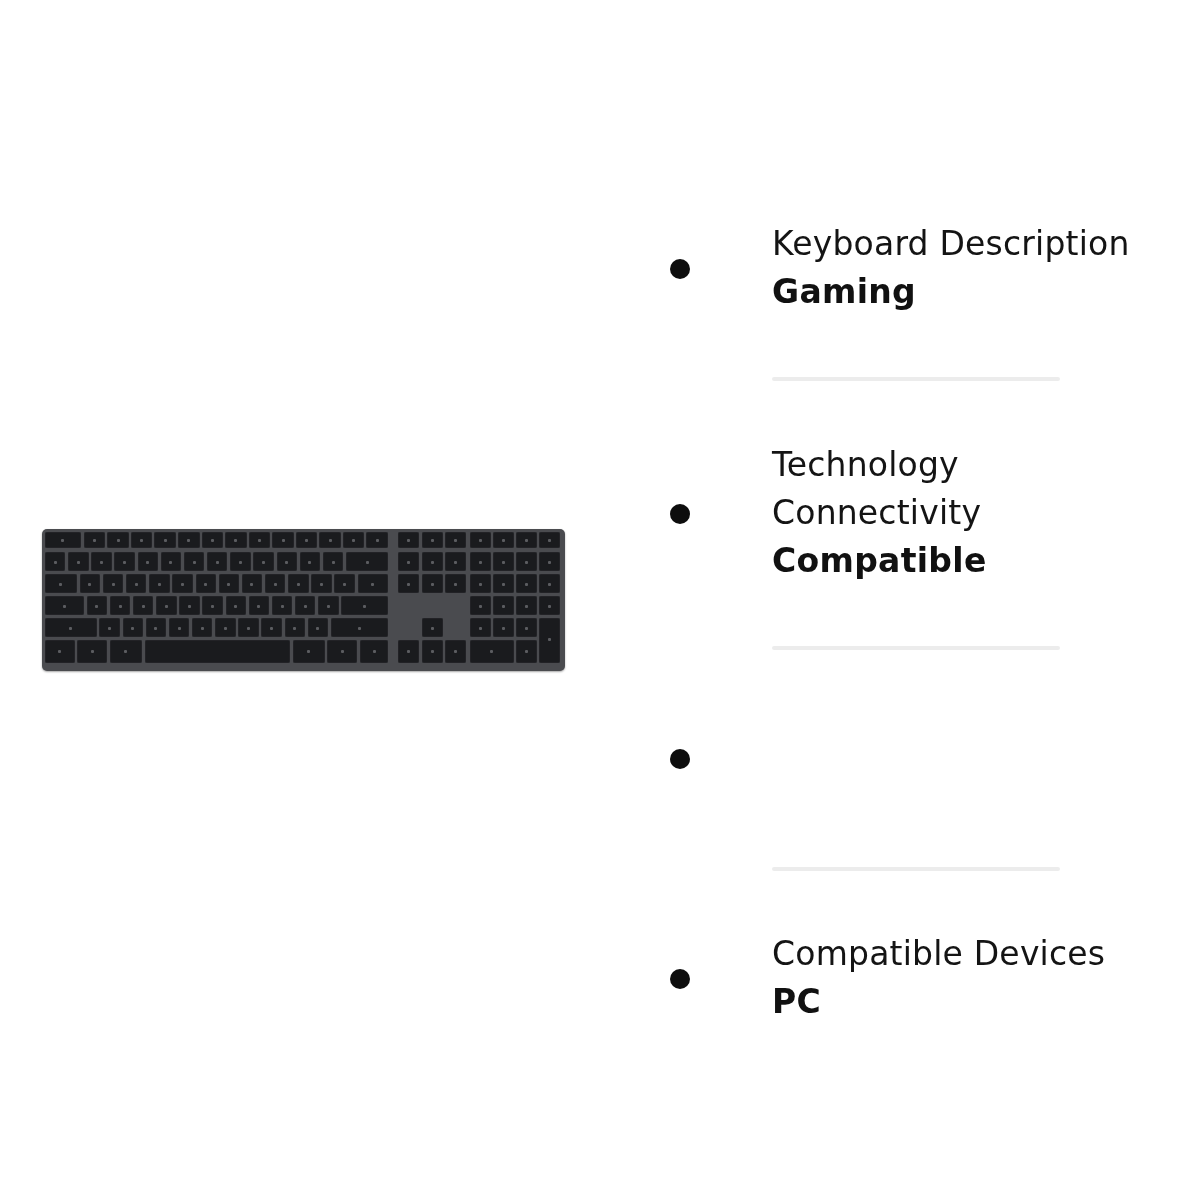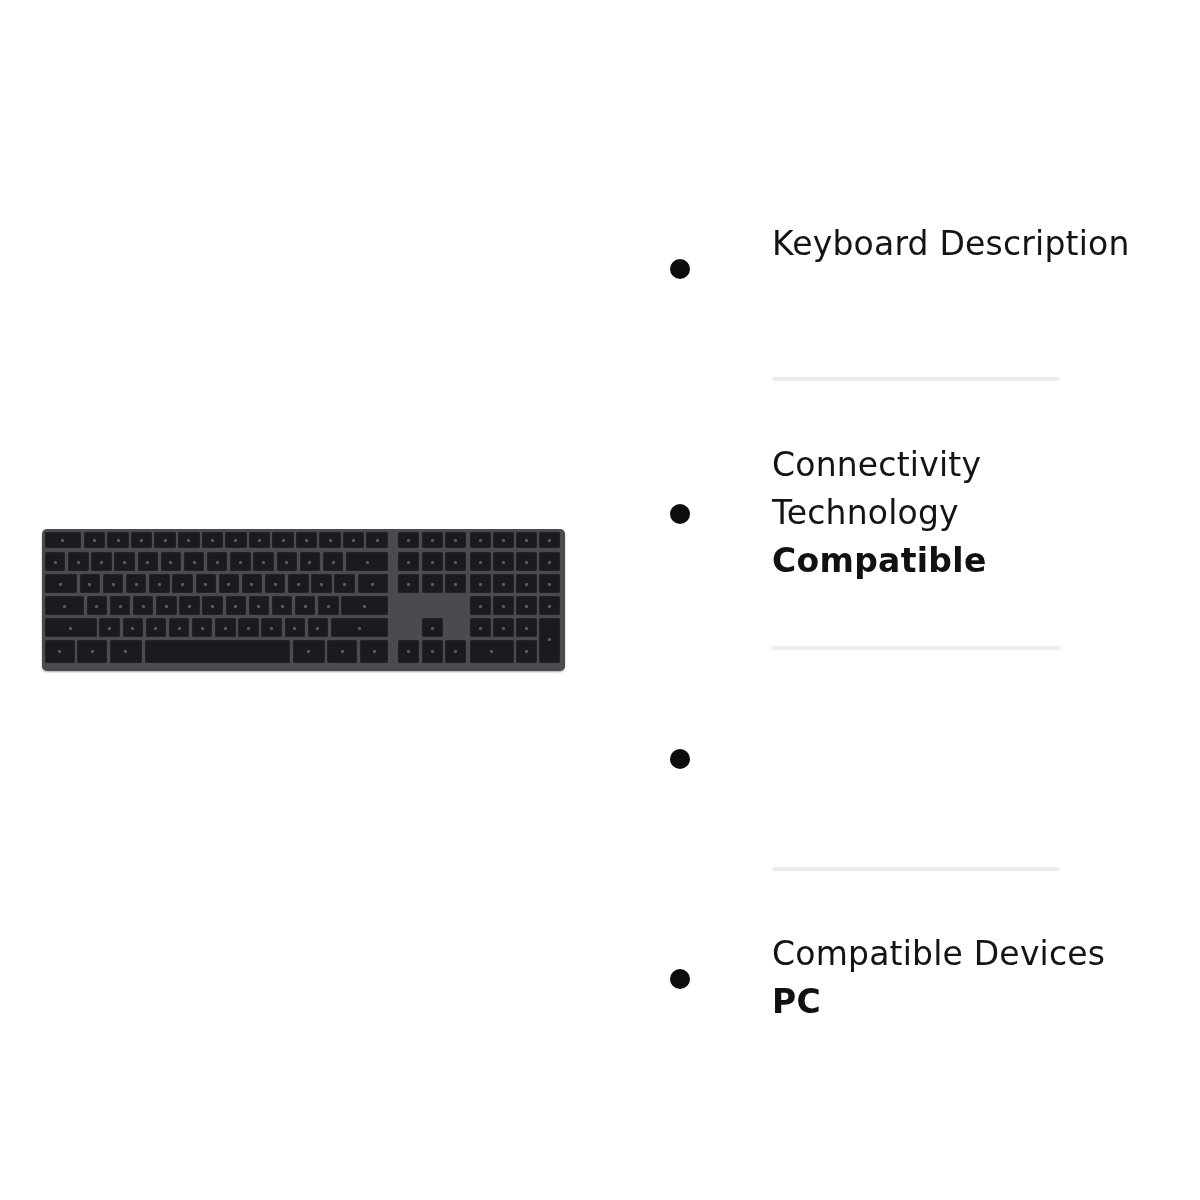--- a/index.html
+++ b/index.html
@@ -137,27 +137,28 @@
     <div class="key" style="left: 497px; top: 89px; width: 20.5px; height: 45px;"></div>
     <div class="key" style="left: 428px; top: 111px; width: 43.5px; height: 23px;"></div>
     <div class="key" style="left: 474px; top: 111px; width: 20.5px; height: 23px;"></div>
   </div>
 
 <div class="features">
 
   <div class="bullet" style="top:259px;"></div>
   <div class="feature" style="top:220px;">
     <div class="feat-label">Keyboard Description</div>
+    <div class="feat-value">Gaming</div>
   </div>
   <div class="divider" style="top:377px;"></div>
 
   <div class="bullet" style="top:504px;"></div>
   <div class="feature" style="top:441px;">
+    <div class="feat-label">Technology</div>
     <div class="feat-label">Connectivity</div>
-    <div class="feat-label">Technology</div>
     <div class="feat-value">Compatible</div>
   </div>
   <div class="divider" style="top:646px;"></div>
 
   <div class="bullet" style="top:749px;"></div>
   <div class="feature" style="top:710px;">
   </div>
   <div class="divider" style="top:867px;"></div>
 
   <div class="bullet" style="top:969px;"></div>

